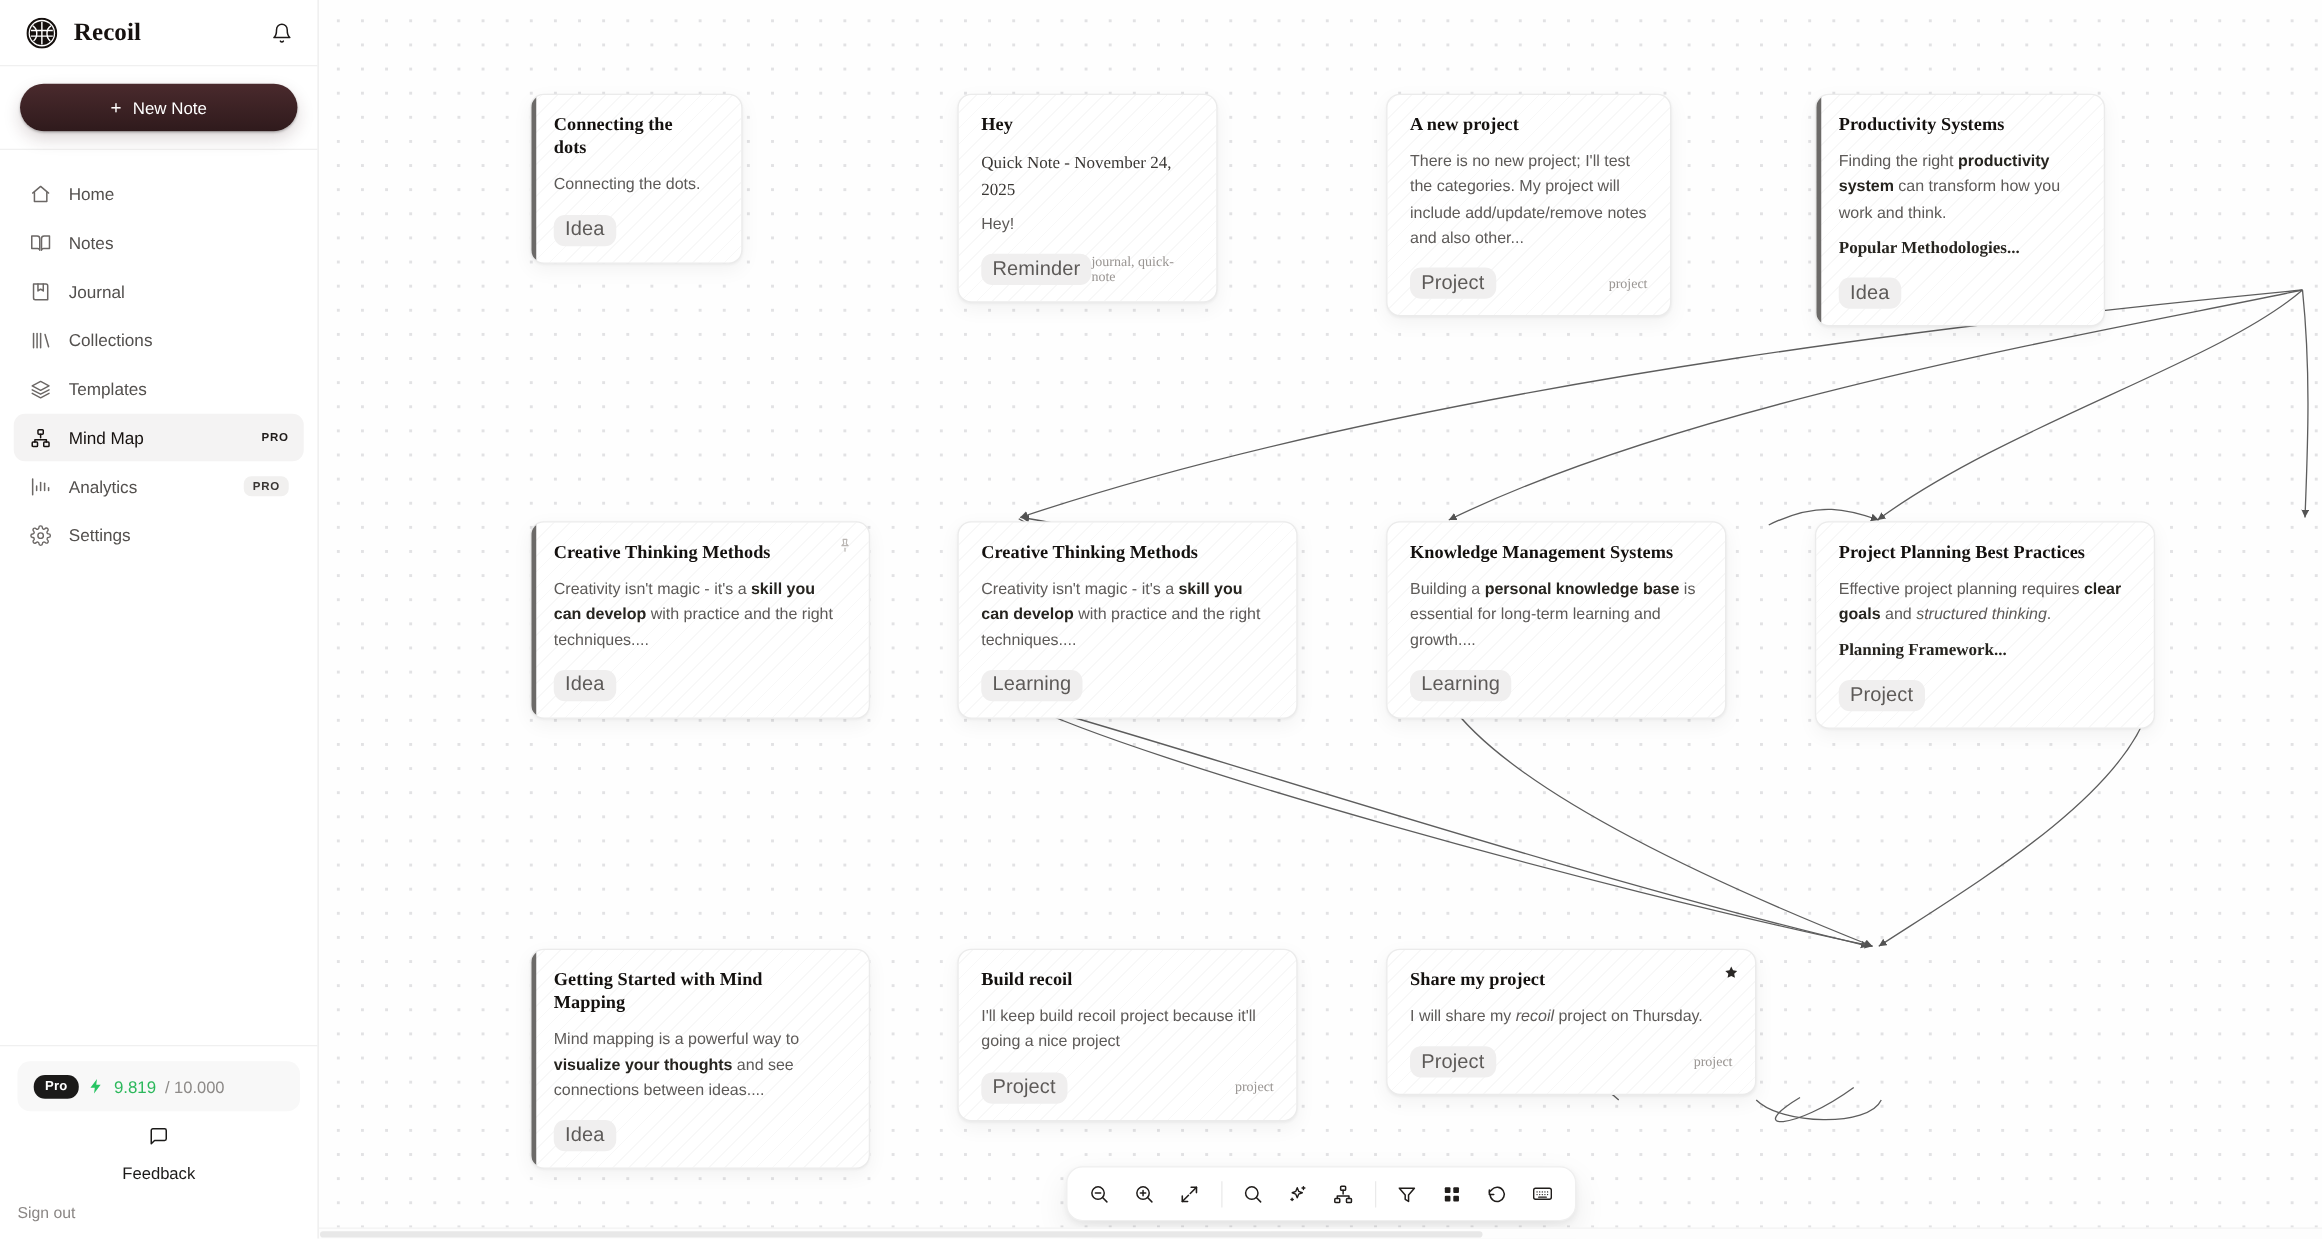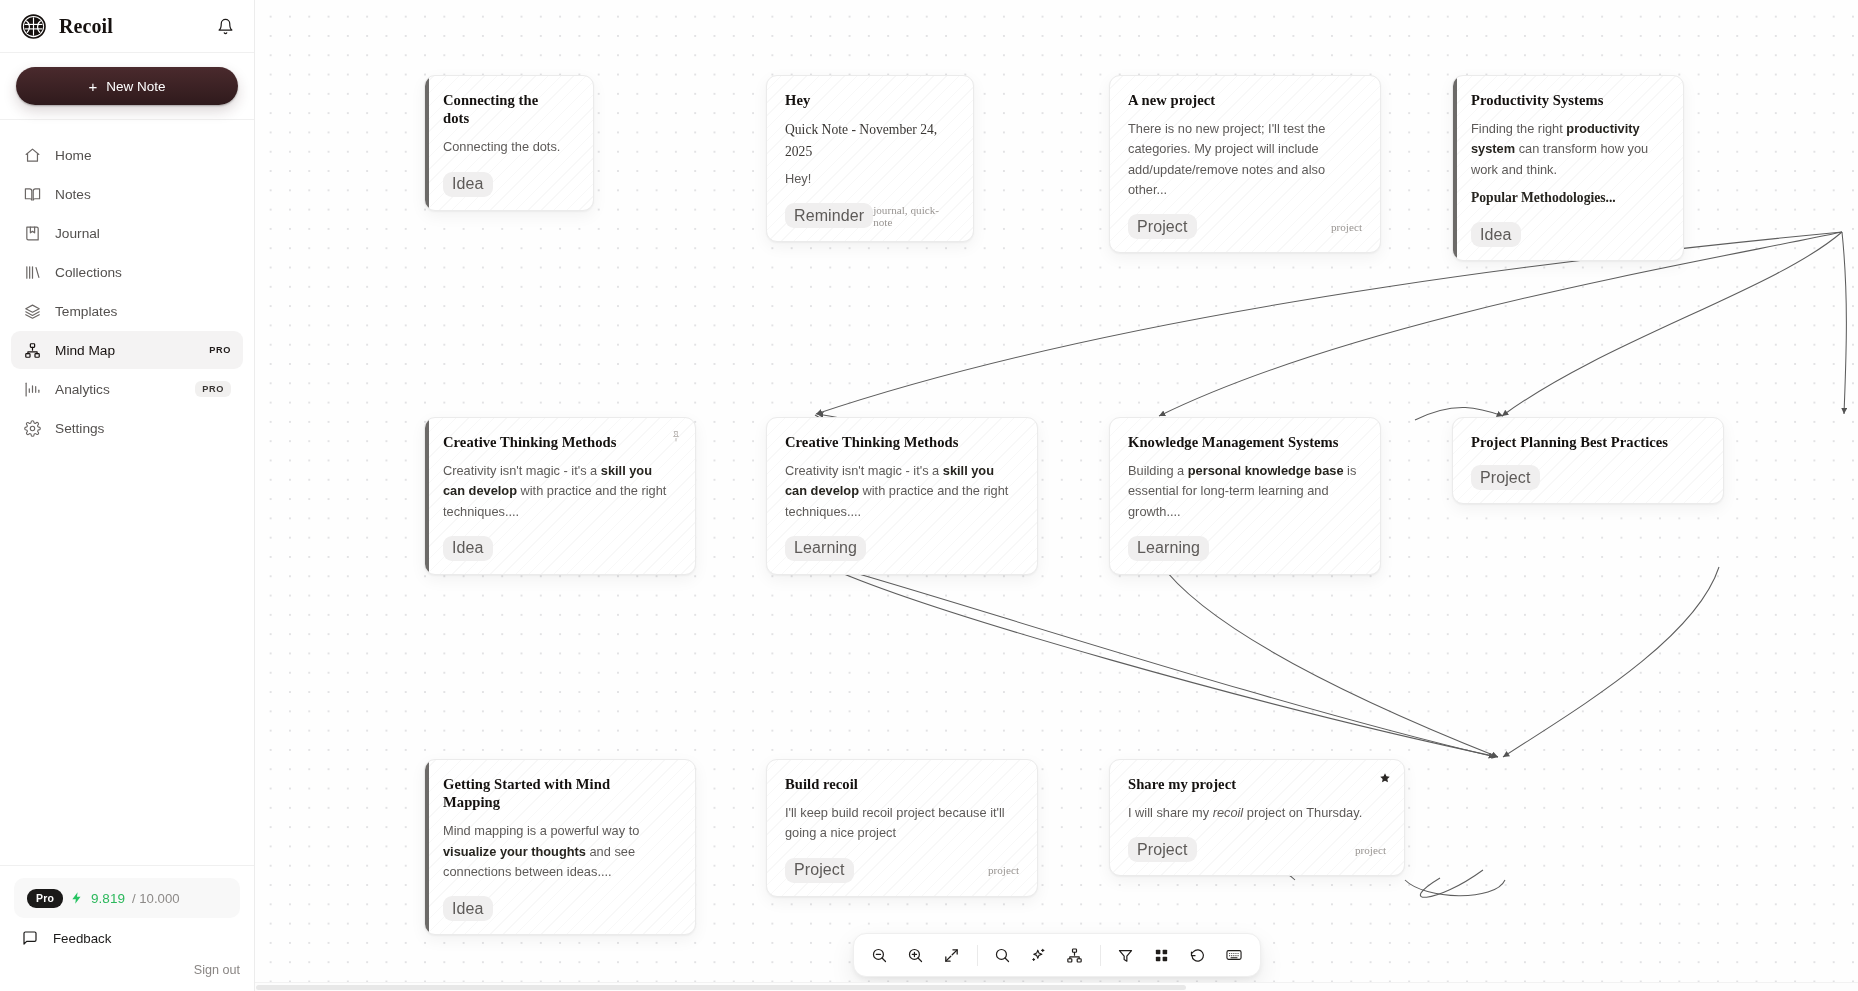--- a/index.html
+++ b/index.html
@@ -75,24 +75,24 @@
   }
   .credits .pro-badge {
     background:#1b1a19; color:#fff; font-size:10.5px; font-weight:600;
     padding: 3.5px 9px; border-radius: 9px; letter-spacing:.2px;
   }
   .credits .bolt { color:#27c462; display:flex; }
   .credits .used { color:#2cb85c; font-size: 13.5px; font-weight:500; }
   .credits .total { color:#8d8a88; font-size: 13.2px; }
   .feedback-row {
     display:flex; align-items:center; gap: 14px;
-    padding: 12px 7px 0 7px; color:#1b1a19; font-size:13.3px; cursor:pointer;
+    padding: 12px 7px 0 7px; color:#1b1a19; font-size:13.3px; cursor:pointer;flex-direction:column;
   }
   .feedback-row .ico { color:#1b1a19; display:flex; width:18px; justify-content:center;}
-  .signout { text-align:right; color:#8a8684; font-size:12.6px; padding-top: 17px; cursor:pointer;}
+  .signout { text-align:left; color:#8a8684; font-size:12.6px; padding-top: 17px; cursor:pointer;}
 
   
   .canvas {
     position: relative; flex: 1 1 auto; height: 991px; overflow: hidden;
     background-color: #fefefe;
     background-image: radial-gradient(circle, #e2e2e4 1.1px, transparent 1.2px);
     background-size: 19.3px 19.3px;
     background-position: 6px 7px;
   }
   .edges { position: absolute; inset: 0; width: 100%; height: 100%; pointer-events: none; }
@@ -379,21 +379,21 @@
           <p><span class="serif">Quick Note - November 24, 2025</span></p>
           <p>Hey!</p>
         </div>
         <div class="meta">
           <span class="chip">Reminder</span>
           <span class="tags">journal, quick-note</span>
         </div>
       </div>
     </div>
 
-    <div class="node" style="left:854px;top:75px;width:272px;">
+    <div class="node" style="left:854px;top:75px;width:228px;">
       <div class="hatch"></div>
       <div class="inner">
         <div class="title">A new project</div>
         <div class="body">
             <p>There is no new project; I'll test the categories. My project will include add/update/remove notes and also other...</p>
           </div>
         <div class="meta">
           <span class="chip">Project</span>
           <span class="tags">project</span>
         </div>
@@ -462,20 +462,24 @@
           <span class="chip">Learning</span>
           <span class="tags"></span>
         </div>
       </div>
     </div>
 
     <div class="node" style="left:1197px;top:417px;width:272px;">
       <div class="hatch"></div>
       <div class="inner">
         <div class="title">Project Planning Best Practices</div>
+        <div class="body">
+          <p>Effective project planning requires <b>clear goals</b> and <i>structured thinking</i>.</p>
+          <p><span class="serif"><b>Planning Framework...</b></span></p>
+        </div>
         <div class="meta">
           <span class="chip">Project</span>
           <span class="tags"></span>
         </div>
       </div>
     </div>
 
     <div class="node" style="left:169px;top:759px;width:272px;">
       <div class="hatch"></div>
       <div class="accent"></div>

